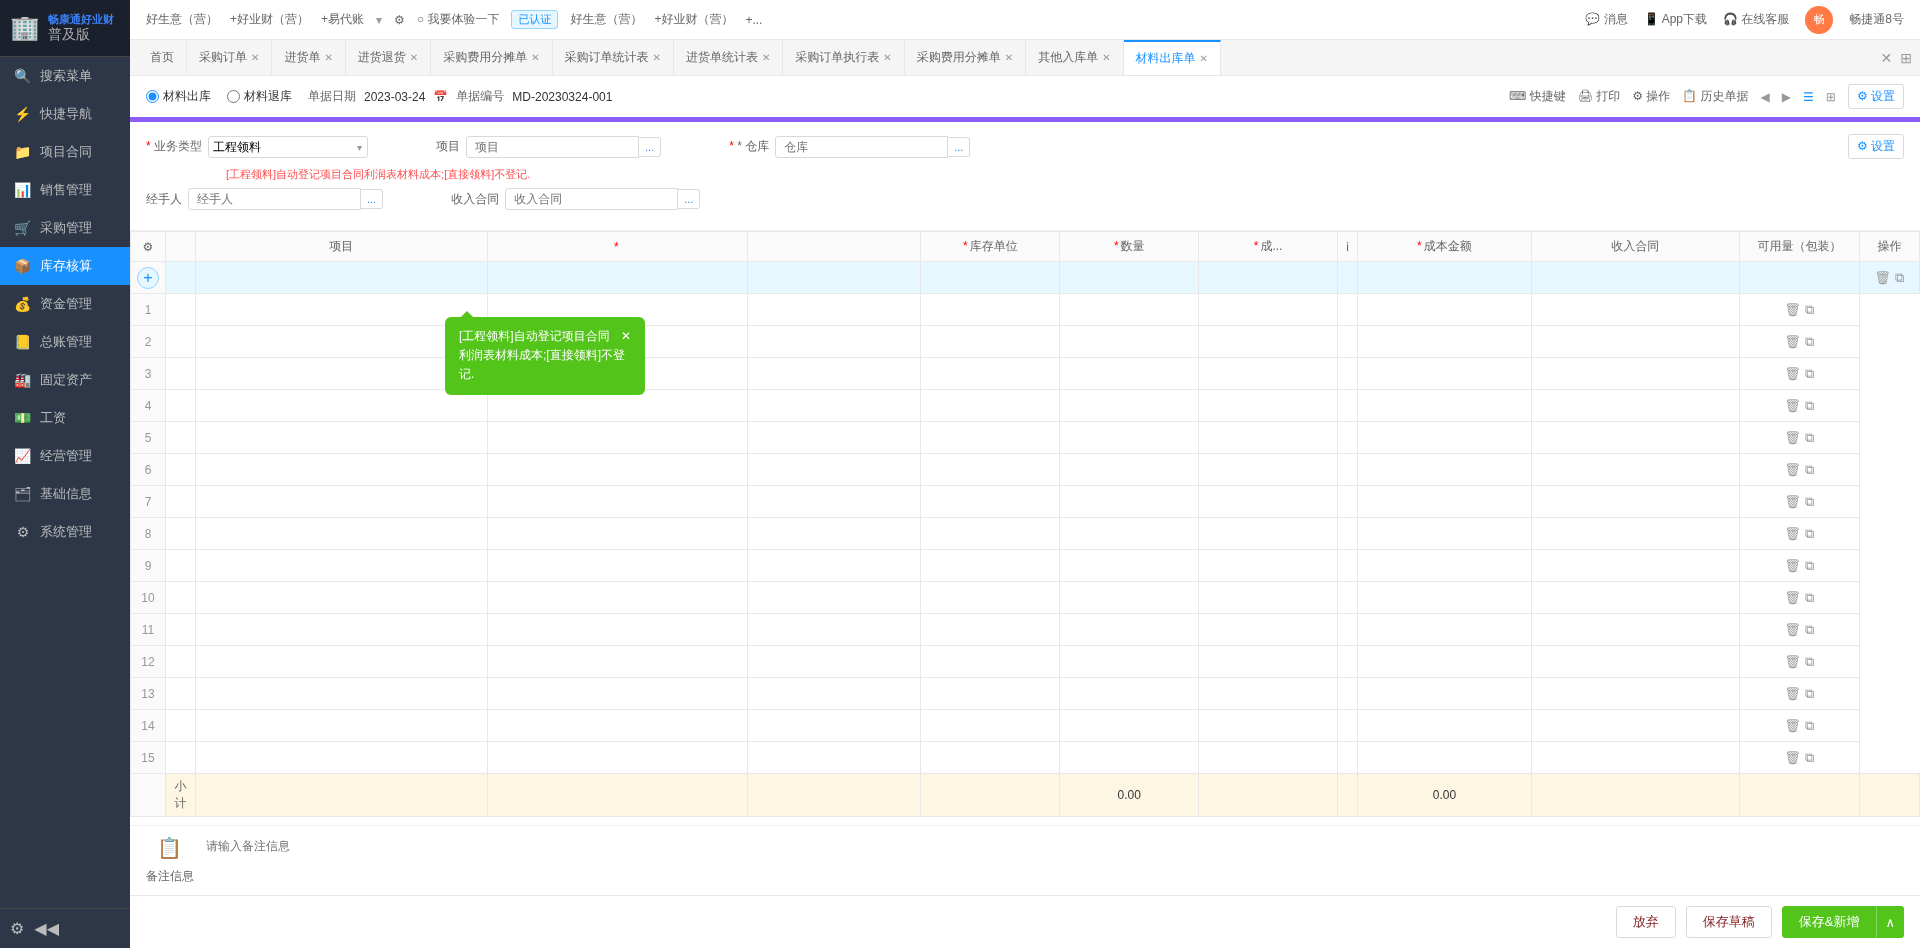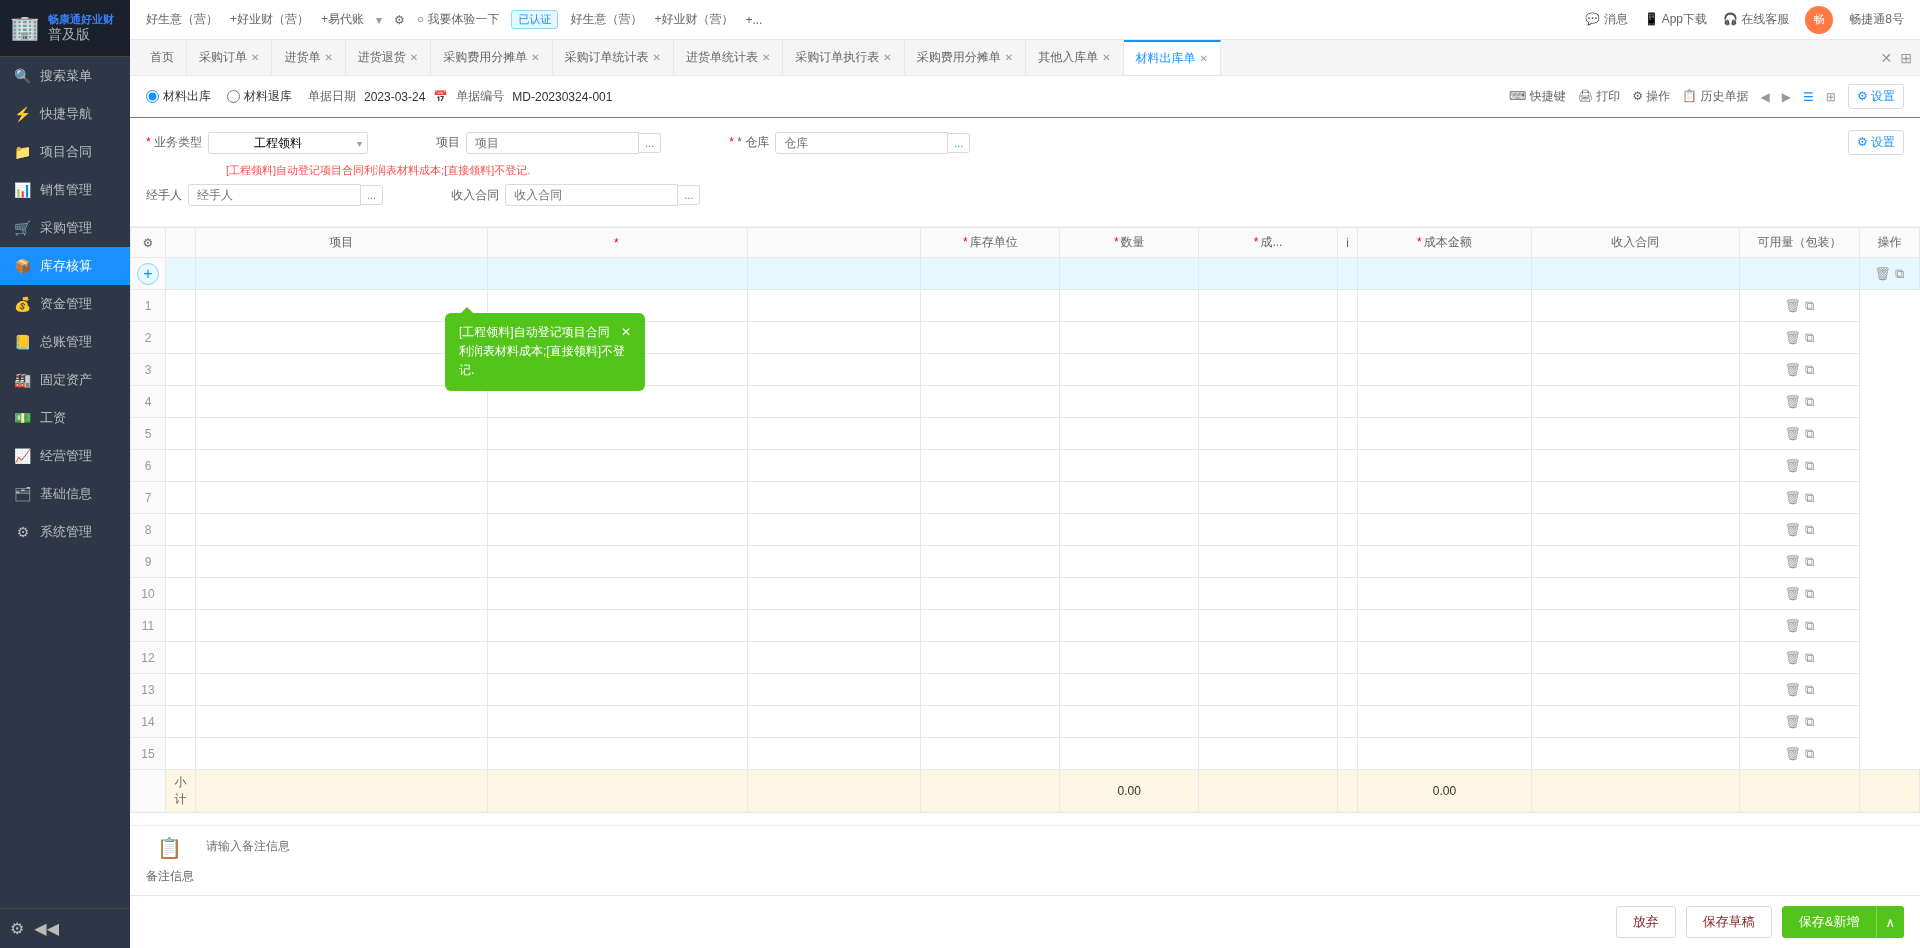--- a/index.html
+++ b/index.html
@@ -34,38 +34,38 @@
     .tab-bar { background: #f5f5f5; border-bottom: 1px solid #e8e8e8; display: flex; align-items: center; padding: 0 8px; height: 36px; flex-shrink: 0; overflow-x: auto; }
     .tab-item { display: flex; align-items: center; gap: 4px; padding: 0 12px; height: 36px; cursor: pointer; font-size: 12px; color: #666; white-space: nowrap; border-right: 1px solid #e8e8e8; }
     .tab-item.active { background: #fff; color: #1890ff; border-bottom: 2px solid #1890ff; }
     .tab-item .tab-close { color: #999; font-size: 10px; cursor: pointer; }
     .tab-bar-end { margin-left: auto; display: flex; align-items: center; gap: 8px; }
     
     
     .page-content { flex: 1; overflow-y: auto; background: #fff; display: flex; flex-direction: column; }
     
     
-    .page-header { padding: 8px 16px; border-bottom: 1px solid #8b5cf6; display: flex; align-items: center; justify-content: space-between; flex-shrink: 0; }
+    .page-header { padding: 8px 16px; border-bottom: 5px solid #8b5cf6; display: flex; align-items: center; justify-content: space-between; flex-shrink: 0; }
     .page-header-left { display: flex; align-items: center; gap: 16px; }
     .radio-group { display: flex; gap: 16px; }
     .radio-label { display: flex; align-items: center; gap: 4px; cursor: pointer; font-size: 12px; }
     .radio-label input { accent-color: #1890ff; }
     .doc-info { display: flex; align-items: center; gap: 8px; font-size: 12px; color: #666; }
     .doc-date { color: #333; font-weight: 500; }
     .page-header-right { display: flex; align-items: center; gap: 12px; font-size: 12px; color: #666; }
     .header-btn { cursor: pointer; display: flex; align-items: center; gap: 3px; }
     
     
     .form-area { padding: 12px 16px; border-bottom: 1px solid #f0f0f0; flex-shrink: 0; }
     .form-row { display: flex; align-items: center; gap: 8px; margin-bottom: 8px; flex-wrap: wrap; }
     .form-field { display: flex; align-items: center; gap: 6px; }
     .form-label { font-size: 12px; color: #666; white-space: nowrap; }
     .form-label.required::before { content: '* '; color: red; }
     .form-input { border: 1px solid #d9d9d9; border-radius: 3px; padding: 3px 8px; font-size: 12px; outline: none; min-width: 120px; }
-    .form-select { border: 1px solid #d9d9d9; border-radius: 3px; padding: 3px 24px 3px 4px; font-size: 12px; outline: none; min-width: 160px; background: #fff; cursor: pointer; appearance: none; text-align: center; }
+    .form-select { border: 1px solid #d9d9d9; border-radius: 3px; padding: 3px 24px 3px 4px; font-size: 12px; outline: none; min-width: 160px; background: #fff; cursor: pointer; appearance: none; }
     .form-select-wrapper { position: relative; display: inline-block; }
     .form-select-wrapper::after { content: '▾'; position: absolute; right: 6px; top: 50%; transform: translateY(-50%); pointer-events: none; font-size: 10px; color: #999; }
     .form-input-with-btn { display: flex; align-items: center; }
     .form-input-with-btn input { border: 1px solid #d9d9d9; border-radius: 3px 0 0 3px; padding: 3px 8px; font-size: 12px; outline: none; min-width: 120px; }
     .form-input-with-btn .more-btn { border: 1px solid #d9d9d9; border-left: none; border-radius: 0 3px 3px 0; padding: 3px 6px; cursor: pointer; color: #1890ff; font-size: 11px; background: #fff; }
     .hint-text { font-size: 11px; color: #ff4d4f; margin-left: 4px; }
     
     
     .tooltip-popup { position: absolute; background: #52c41a; color: #fff; padding: 10px 14px; border-radius: 6px; font-size: 12px; line-height: 1.6; max-width: 200px; z-index: 100; top: 195px; left: 315px; }
     .tooltip-popup::before { content: ''; position: absolute; top: -6px; left: 16px; border-left: 6px solid transparent; border-right: 6px solid transparent; border-bottom: 6px solid #52c41a; }

